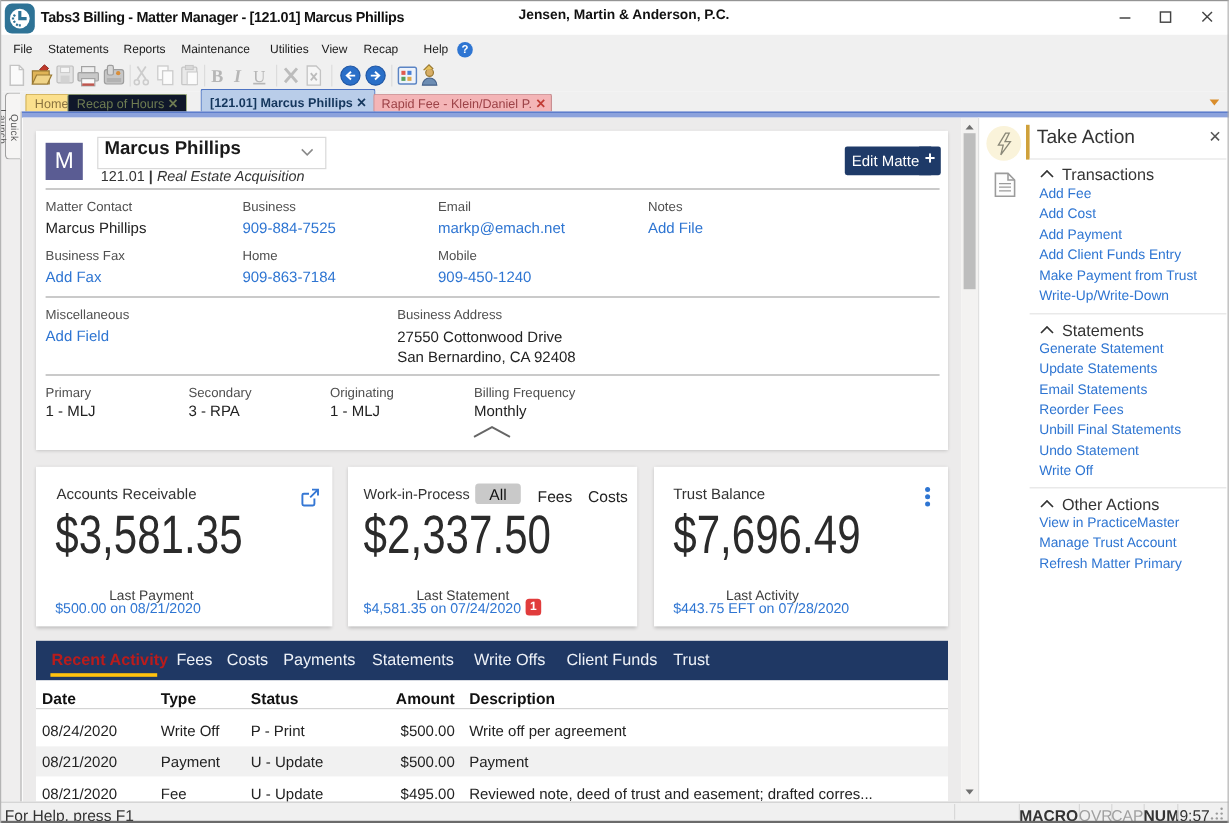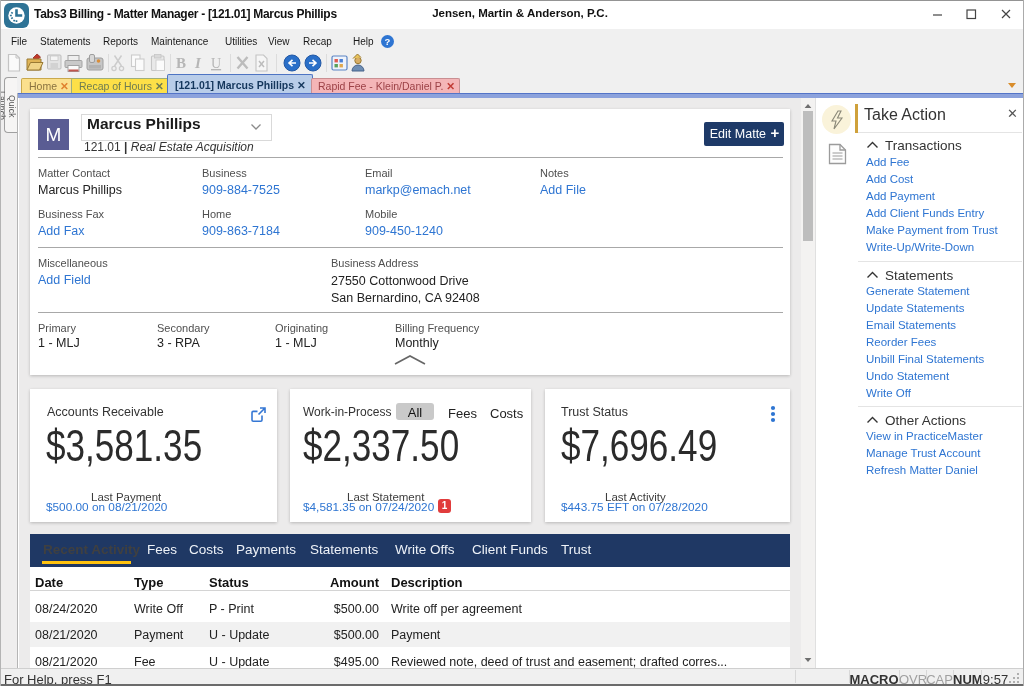--- a/index.html
+++ b/index.html
@@ -165,21 +165,21 @@
   <rect x="334.5" y="14" width="3.4" height="3.4" fill="#58a05c"></rect>
     <rect x="339.5" y="14" width="3.4" height="3.4" fill="#e0a84e"></rect>
 
   <circle cx="358" cy="10.5" r="3.2" fill="#d8ae66" stroke="#9a7a34"></circle>
   <path d="M352 21 a6 6 0 0 1 12 0 z" fill="#6d8db3" stroke="#46628a"></path>
   <path d="M353 8.5 l4.5 -4.5 3.5 3.5" fill="#e8c35c" stroke="#9a7a34"></path>
 </svg>
 
 <div class="abs" id="tabrow"></div>
 <div class="tab" style="left:21px;background:#fbe08d;border-color:#c9a94d;color:#8a7340">Home <span style="color:#e0812f;font-weight:bold">✕</span></div>
-<div class="tab" style="left:71px;background:#fde047;border-color:#9dae7e;color:#6e7c52">Recap of Hours <span style="color:#6e7c52;font-weight:bold">✕</span></div>
+<div class="tab" style="left:56px;background:#0f172a;border-color:#9dae7e;color:#6e7c52">Recap of Hours <span style="color:#6e7c52;font-weight:bold">✕</span></div>
 <div class="tab" style="left:167px;top:74px;height:19px;padding-top:4px;background:#b9cde9;border-color:#4e74c3;color:#14365c;font-weight:bold">[121.01] Marcus Phillips <span style="font-weight:bold">✕</span></div>
 <div class="tab" style="left:311px;background:#f4b5b7;border-color:#c98f92;color:#9c4247;padding:1px 4px 0 6px">Rapid Fee - Klein/Daniel P. <span style="color:#c13b35;font-weight:bold">✕</span></div>
 <div class="abs" style="left:1008px;top:83px;width:0;height:0;border-left:4px solid transparent;border-right:4px solid transparent;border-top:5px solid #d98d2b"></div>
 <div class="abs" id="blueline"></div>
 
 <div class="abs" id="qlstrip"></div>
 <div class="abs" id="qltab"></div>
 <div class="abs" id="qltext">Quick Launch</div>
 
 <div class="abs" id="content"></div>
@@ -226,21 +226,21 @@
 <div class="val" style="left:395px;top:336px">Monthly</div>
 <svg class="abs" style="left:393px;top:353px" width="34" height="13" viewBox="0 0 34 13">
     <path d="M2 11 L17 3 L32 11" stroke="#666" stroke-width="1.6" fill="none"></path>
   </svg>
 
 <div class="card" style="left:30px;width:247px"></div>
 <div class="card" style="left:290px;width:241px"></div>
 <div class="card" style="left:545px;width:245px"></div>
 <div class="cardtitle" style="left:47px">Accounts Receivable</div>
 <div class="cardtitle" style="left:303px;font-size:12px">Work-in-Process</div>
-<div class="cardtitle" style="left:561px">Trust Status</div>
+<div class="cardtitle" style="left:561px">Trust Balance</div>
 <svg class="abs" style="left:250px;top:406px" width="17" height="17" viewBox="0 0 17 17">
   <path d="M12 9.5 V14 a1.2 1.2 0 0 1 -1.2 1.2 H3.2 A1.2 1.2 0 0 1 2 14 V6.6 a1.2 1.2 0 0 1 1.2 -1.2 H7.5" stroke="#3577d4" stroke-width="1.6" fill="none"></path>
   <path d="M10 2 h5 v5 M15 2 L8.5 8.5" stroke="#3577d4" stroke-width="1.6" fill="none"></path>
 </svg>
 <div class="abs" id="allbtn">All</div>
 <div class="abs" style="left:448px;top:406px;font-size:13px;color:#222">Fees</div>
 <div class="abs" style="left:490px;top:406px;font-size:13px;color:#222">Costs</div>
 <svg class="abs" style="left:769px;top:405px" width="8" height="18" viewBox="0 0 8 18">
   <circle cx="4" cy="3" r="2.1" fill="#2e75d2"></circle>
     <circle cx="4" cy="9" r="2.1" fill="#2e75d2"></circle>
@@ -251,21 +251,21 @@
 <div class="bigval" style="left:561px">$7,696.49</div>
 <div class="smlbl" style="left:47px">Last Payment</div>
 <div class="smlbl" style="left:303px">Last Statement</div>
 <div class="smlbl" style="left:561px">Last Activity</div>
 <div class="smlink" style="left:46px">$500.00 on 08/21/2020</div>
 <div class="smlink" style="left:303px">$4,581.35 on 07/24/2020</div>
 <div class="smlink" style="left:561px">$443.75 EFT on 07/28/2020</div>
 <div class="abs" id="redbadge">1</div>
 
 <div class="abs" id="navybar"></div>
-<div class="ntab" style="left:43px;top:542px;color:#404040;font-weight:bold;position:absolute">Recent Activity</div>
+<div class="ntab" style="left:43px;top:542px;color:#b91c1c;font-weight:bold;position:absolute">Recent Activity</div>
 <div class="ntab" style="left:147px;top:542px;position:absolute">Fees</div>
 <div class="ntab" style="left:189px;top:542px;position:absolute">Costs</div>
 <div class="ntab" style="left:236px;top:542px;position:absolute">Payments</div>
 <div class="ntab" style="left:310px;top:542px;position:absolute">Statements</div>
 <div class="ntab" style="left:395px;top:542px;position:absolute">Write Offs</div>
 <div class="ntab" style="left:472px;top:542px;position:absolute">Client Funds</div>
 <div class="ntab" style="left:561px;top:542px;position:absolute">Trust</div>
 <div class="abs" id="goldline"></div>
 
 <div class="abs" id="tablebg"></div>
@@ -337,21 +337,21 @@
 <div class="slink" style="top:353px">Unbill Final Statements</div>
 <div class="slink" style="top:370px">Undo Statement</div>
 <div class="slink" style="top:387px">Write Off</div>
 <div class="sdiv" style="top:406px"></div>
 <svg class="abs" style="left:866px;top:416px" width="13" height="8" viewBox="0 0 13 8">
     <path d="M1.5 6.5 L6.5 1.5 L11.5 6.5" stroke="#333" stroke-width="1.4" fill="none"></path>
   </svg>
 <div class="shead" style="left:885px;top:413px">Other Actions</div>
 <div class="slink" style="top:430px">View in PracticeMaster</div>
 <div class="slink" style="top:447px">Manage Trust Account</div>
-<div class="slink" style="top:464px">Refresh Matter Daniel</div>
+<div class="slink" style="top:464px">Refresh Matter Primary</div>
 
 <div class="abs" id="statusbar"></div>
 <div class="stxt" style="left:4px">For Help, press F1</div>
 <div class="ssep" style="left:795px"></div>
 <div class="ssep" style="left:849px"></div>
 <div class="stxt" style="left:849px;width:50px;text-align:center;font-weight:bold">MACRO</div>
 <div class="ssep" style="left:899px"></div>
 <div class="stxt" style="left:899px;width:27px;text-align:center;color:#a0a0a0">OVR</div>
 <div class="ssep" style="left:926px"></div>
 <div class="stxt" style="left:926px;width:27px;text-align:center;color:#a0a0a0">CAP</div>

